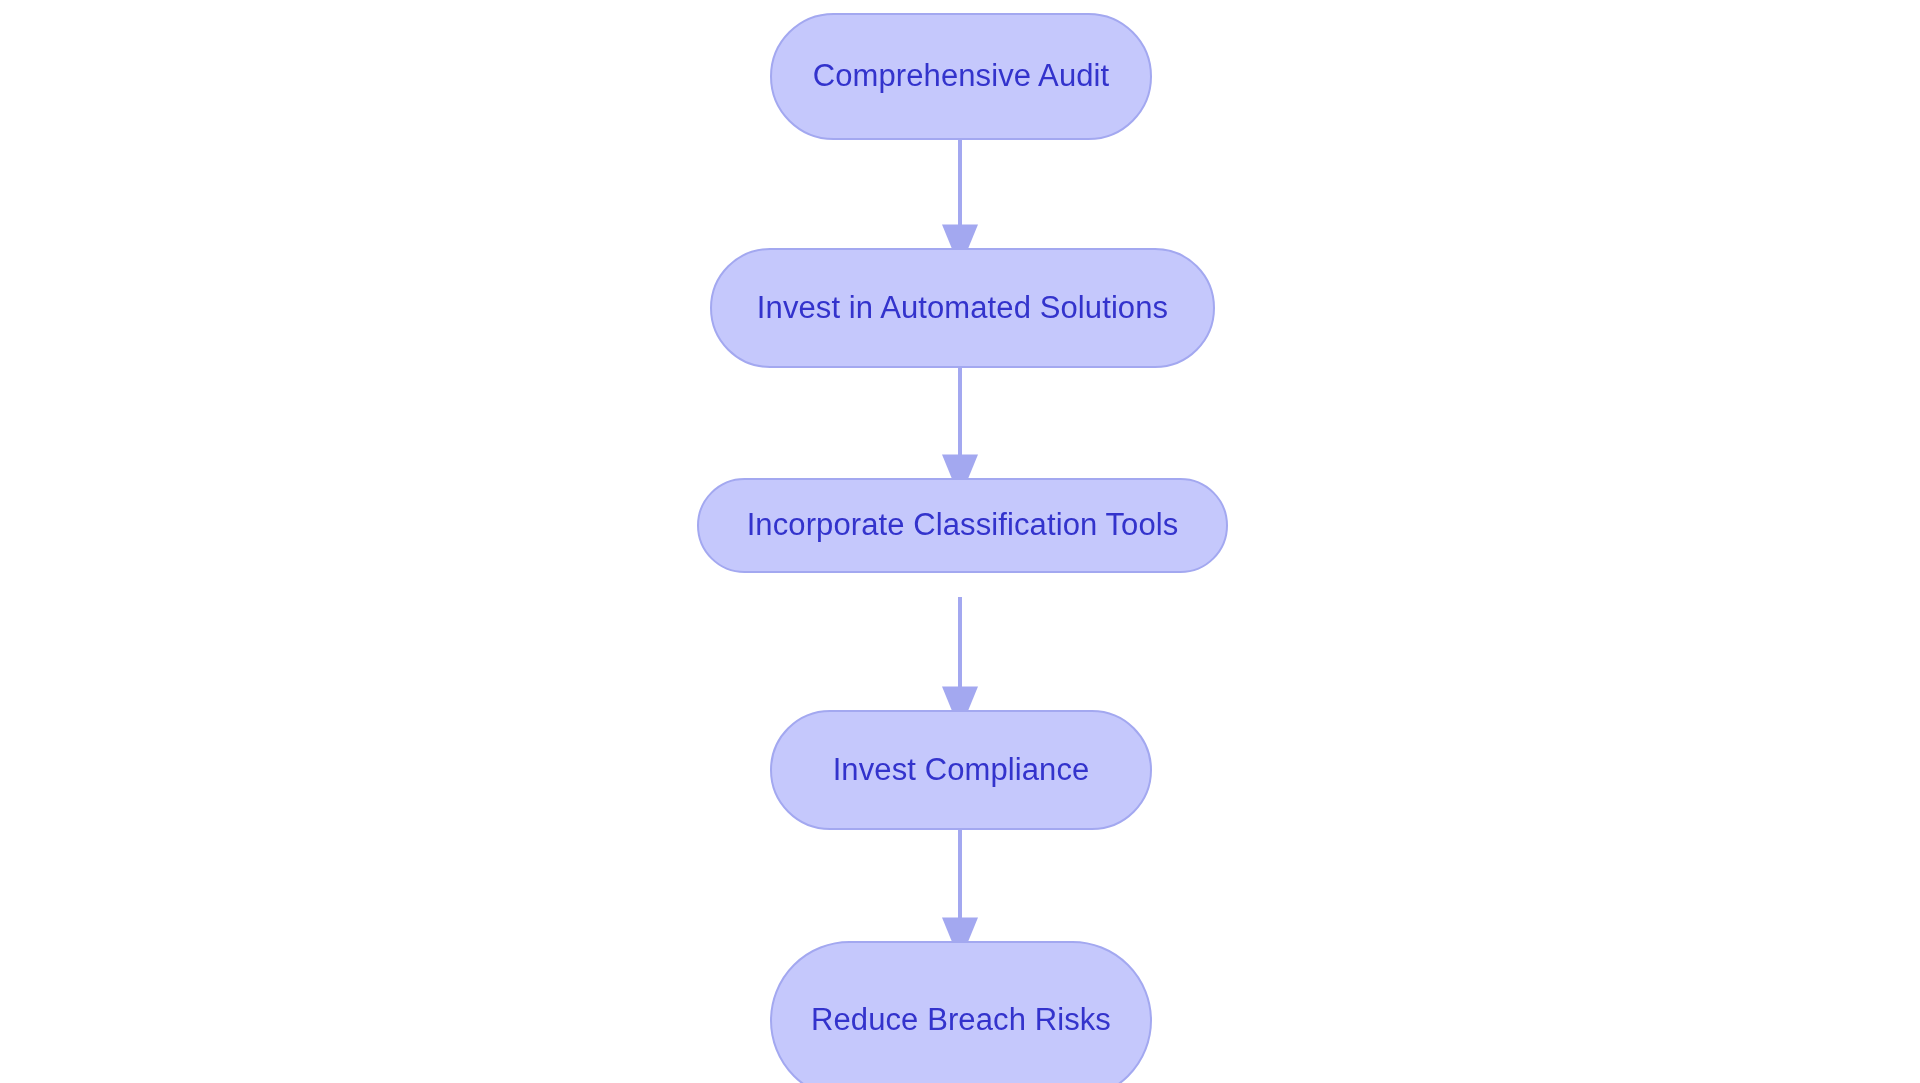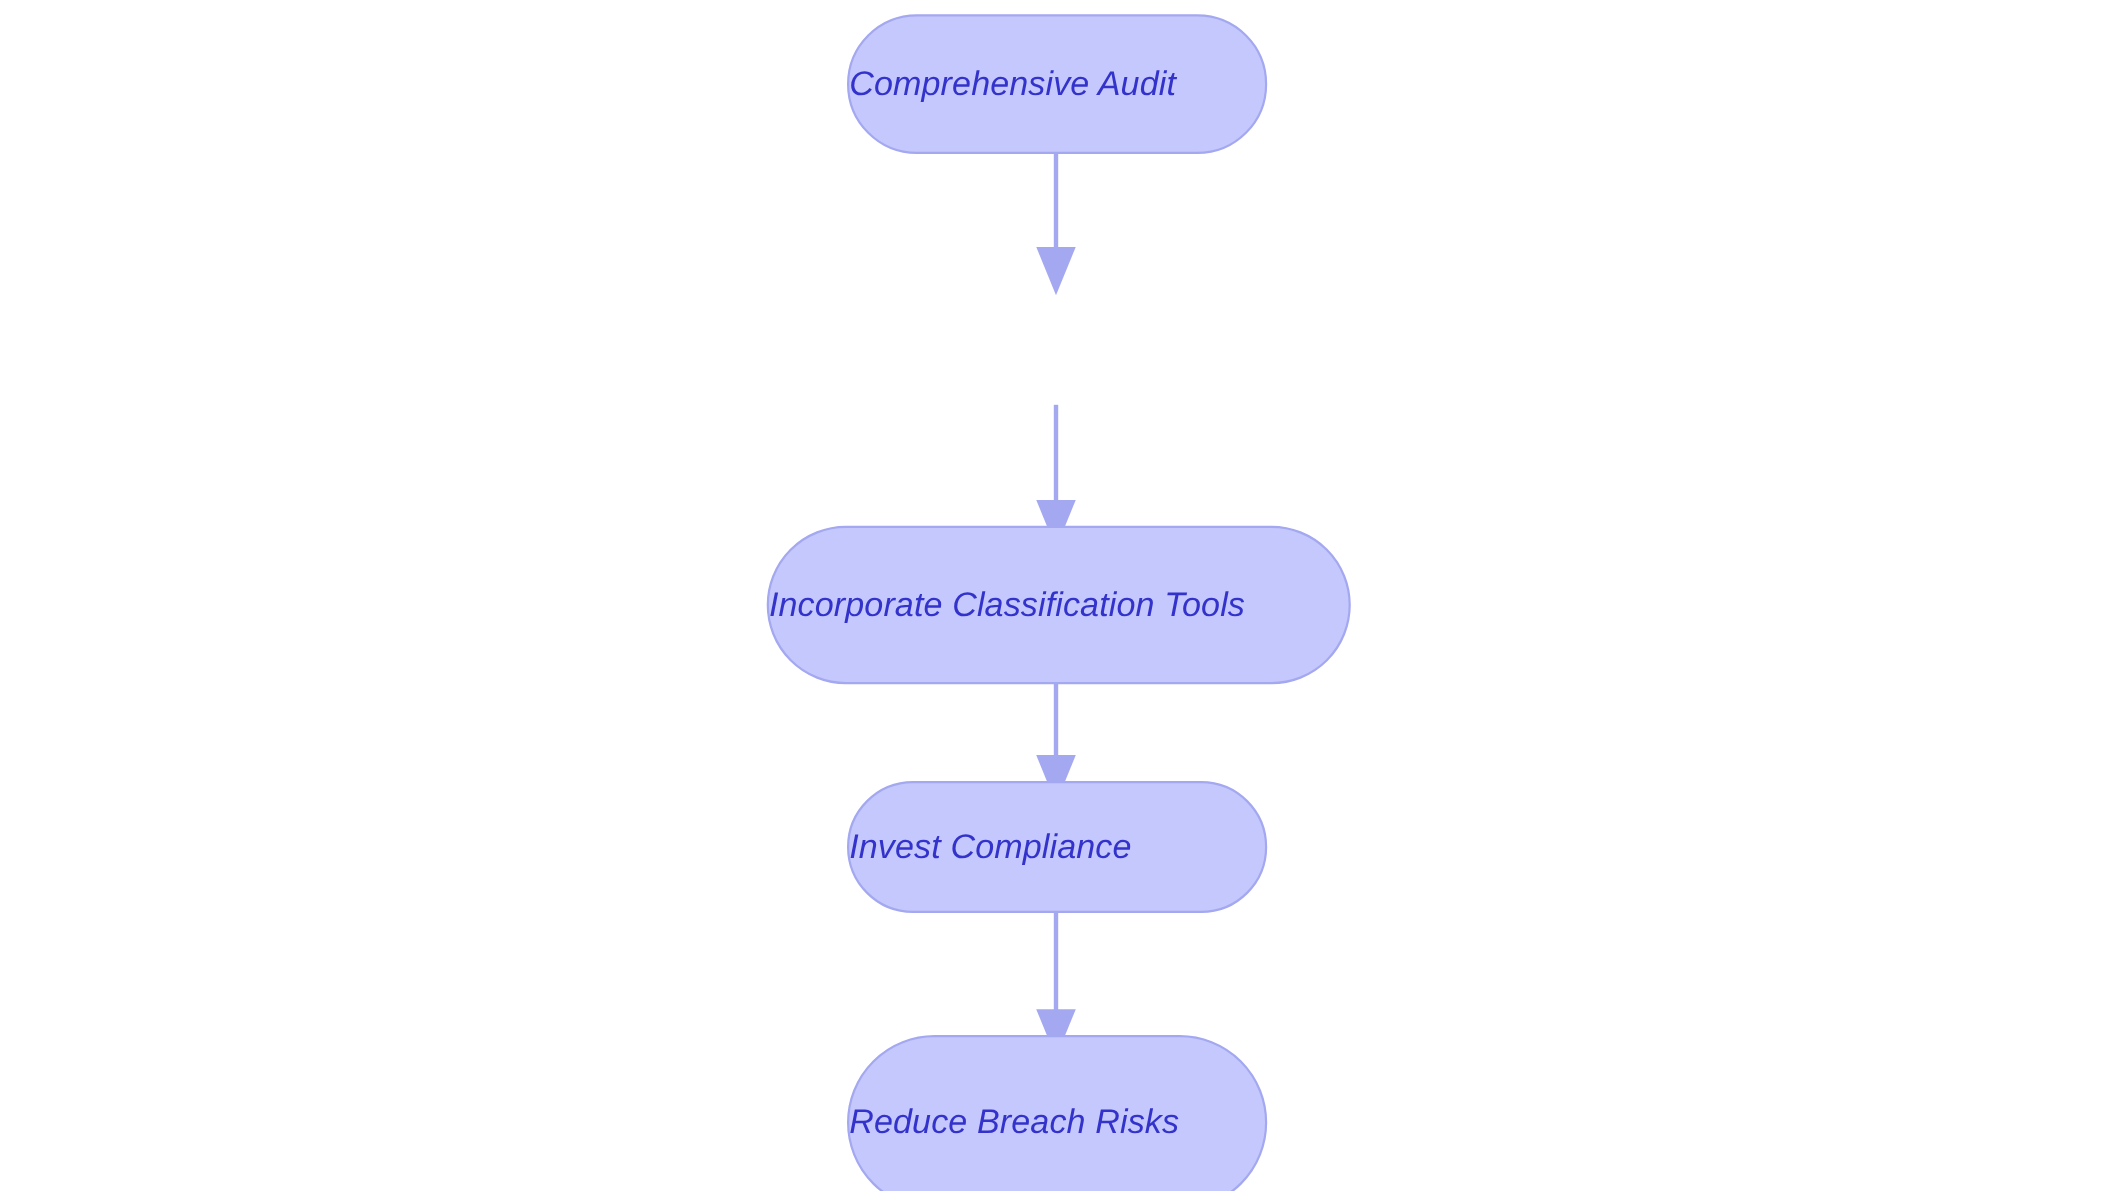--- a/index.html
+++ b/index.html
@@ -39,43 +39,43 @@
     top: 0;
     width: 1920px;
     height: 1083px;
   }
 
   .flow-node {
     position: absolute;
     box-sizing: border-box;
     display: flex;
     align-items: center;
+    justify-content: center;
     background: #c5c8fc;
     border: 2px solid #a3a8f0;
     border-radius: 999px;
     cursor: pointer;
-    font-style: italic;
   }
 
   .flow-node-label {
     color: #3333cc;
     font-family: "Liberation Sans", "DejaVu Sans", sans-serif;
     font-size: 31px;
     font-weight: 400;
     letter-spacing: 0.1px;
     line-height: 1.1;
     white-space: nowrap;
     text-align: center;
     user-select: none;
   }
 
   
   .node-0 { left: 770px;  top: 13px;  width: 382px; height: 127px; }
   .node-1 { left: 710px;  top: 248px; width: 505px; height: 120px; }
-  .node-2 { left: 697px;  top: 478px; width: 531px; height: 144px; }
+  .node-2 { left: 697px;  top: 478px; width: 531px; height: 95px; }
   .node-3 { left: 770px;  top: 710px; width: 382px; height: 120px; }
   .node-4 { left: 770px;  top: 941px; width: 382px; height: 159px; }
 </style>
 </head>
 <body>
 
 <div id="flow-canvas">
 
   <svg id="connector-layer" width="1920" height="1083" viewBox="0 0 1920 1083" xmlns="http://www.w3.org/2000/svg" aria-hidden="true">
     <defs>
@@ -97,20 +97,23 @@
       <line x1="960" y1="830" x2="960" y2="919" stroke="#a3a8f0" stroke-width="4" marker-end="url(#arrowhead)"></line>
     </g>
   </svg>
 
   <div id="node-layer">
 
     <div class="flow-node node-0">
       <span class="flow-node-label">Comprehensive Audit</span>
     </div>
 
+    <div class="flow-node node-1">
+      <span class="flow-node-label">Invest in Automated Solutions</span>
+    </div>
 
     <div class="flow-node node-2">
       <span class="flow-node-label">Incorporate Classification Tools</span>
     </div>
 
     <div class="flow-node node-3">
       <span class="flow-node-label">Invest Compliance</span>
     </div>
 
     <div class="flow-node node-4">

